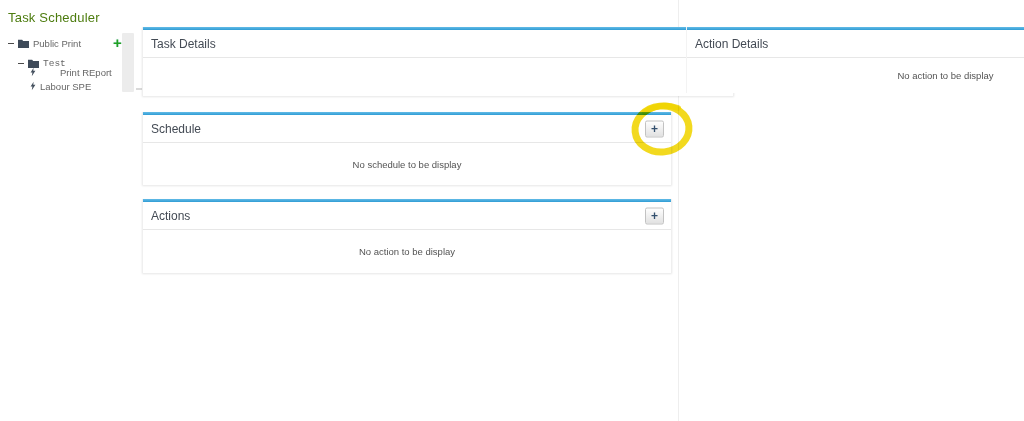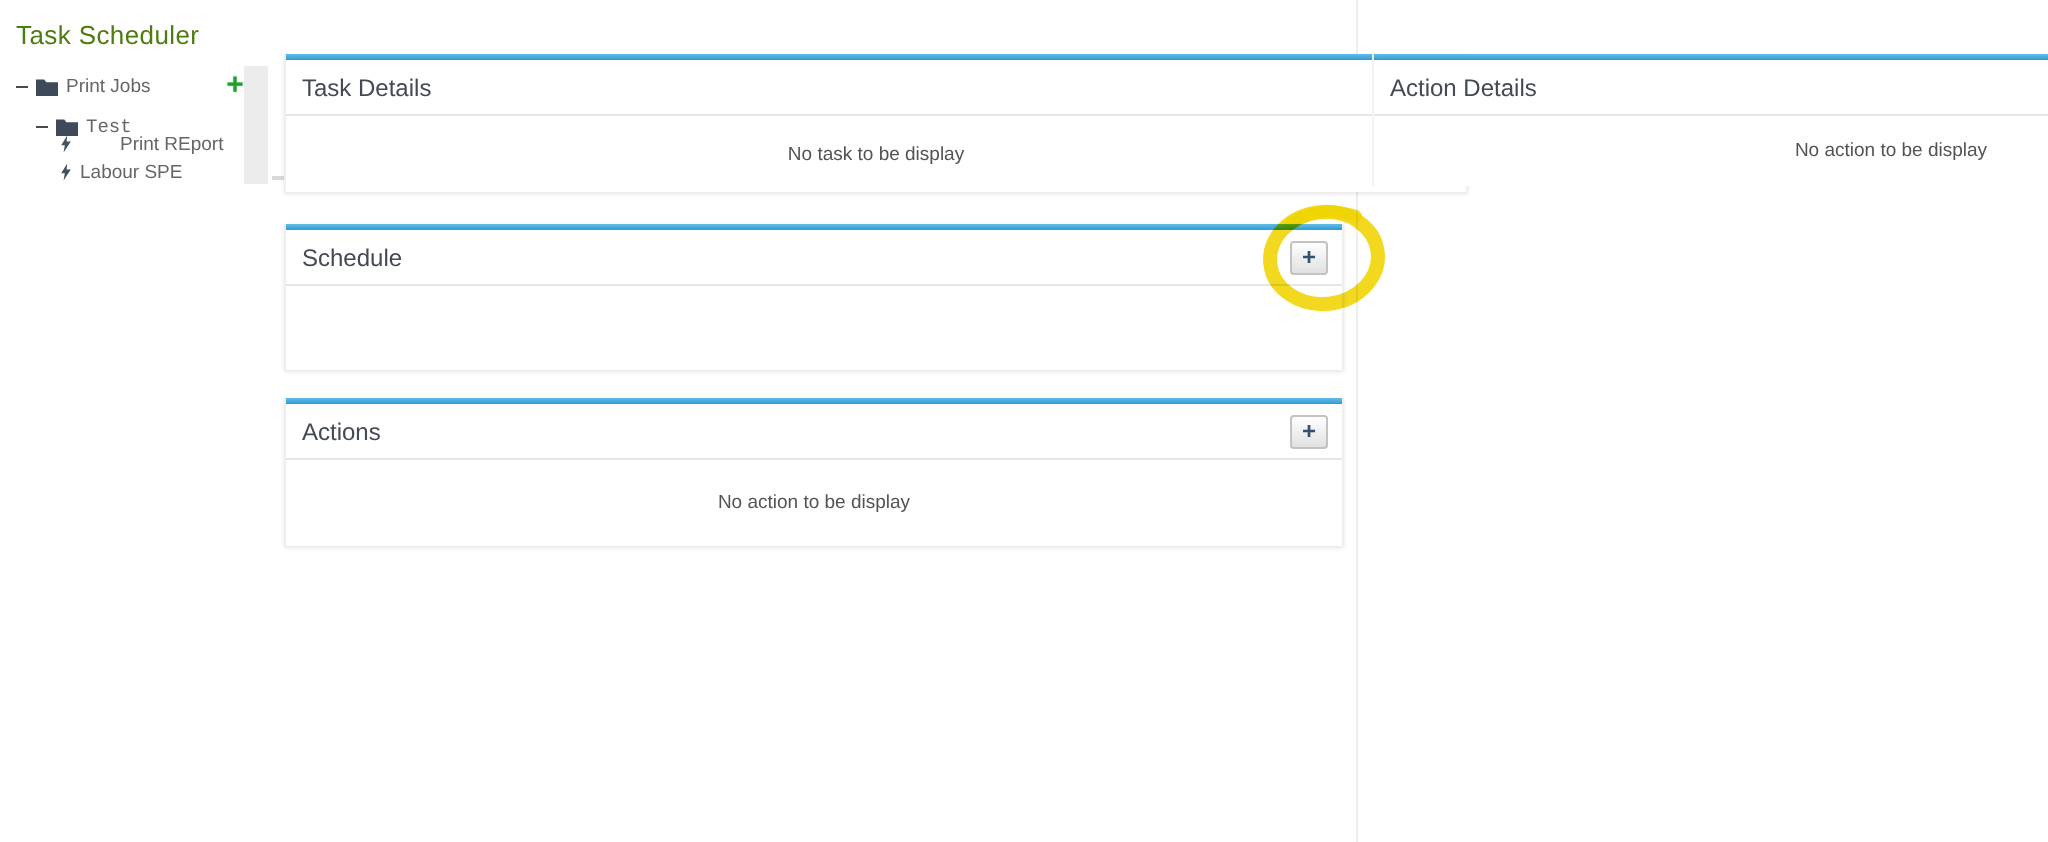--- a/index.html
+++ b/index.html
@@ -78,21 +78,21 @@
 
 <div class="tree-row" style="left:8px; top:36px;">
   <span class="ic">
       <span class="dash"></span>
     </span>
   <span class="ic">
     <svg width="11" height="9" viewBox="0 0 16 13">
         <path d="M0 1h6l1.5 2H16v10H0z" fill="#3e4a59"></path>
       </svg>
   </span>
-  <span>Print Jobs</span>
+  <span>Public Print</span>
 </div>
 
 <div class="tree-row" style="left:18px; top:56px;font-family:Liberation Mono, monospace;">
   <span class="ic">
       <span class="dash"></span>
     </span>
   <span class="ic">
     <svg width="11" height="9" viewBox="0 0 16 13">
         <path d="M0 1h6l1.5 2H16v10H0z" fill="#3e4a59"></path>
       </svg>
@@ -121,30 +121,30 @@
 <button class="tree-add">+</button>
 <div class="tree-scrollbar"></div>
 <div class="splitter-dash"></div>
 <div class="v-divider"></div>
 
 <section class="panel" style="left:142px; top:27px; width:592px; height:69px;">
   <div class="accent"></div>
   <div class="phead">
     <span class="ptitle">Task Details</span>
   </div>
-  <div class="pbody">
-    <span class="empty">No task to be display</span>
-  </div>
 </section>
 
 <section class="panel" style="left:142px; top:112px; width:530px; height:73px;">
   <div class="accent"></div>
   <div class="phead">
     <span class="ptitle">Schedule</span>
     <button class="add-btn">+</button>
+  </div>
+  <div class="pbody">
+    <span class="empty">No schedule to be display</span>
   </div>
 </section>
 
 <section class="panel" style="left:142px; top:199px; width:530px; height:74px;">
   <div class="accent"></div>
   <div class="phead">
     <span class="ptitle">Actions</span>
     <button class="add-btn">+</button>
   </div>
   <div class="pbody">

